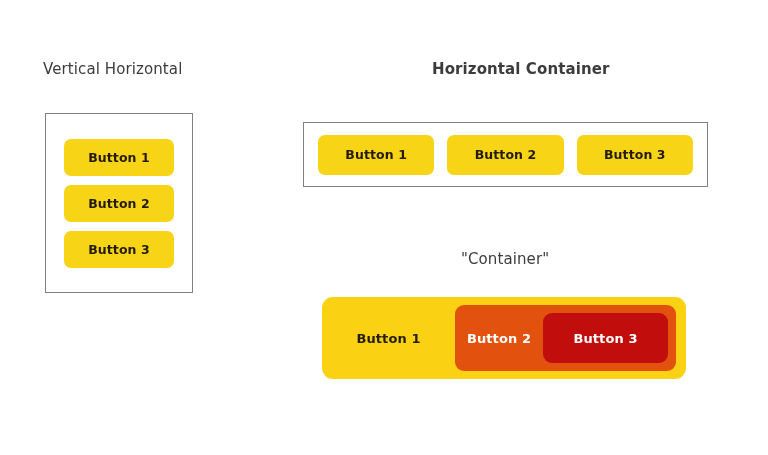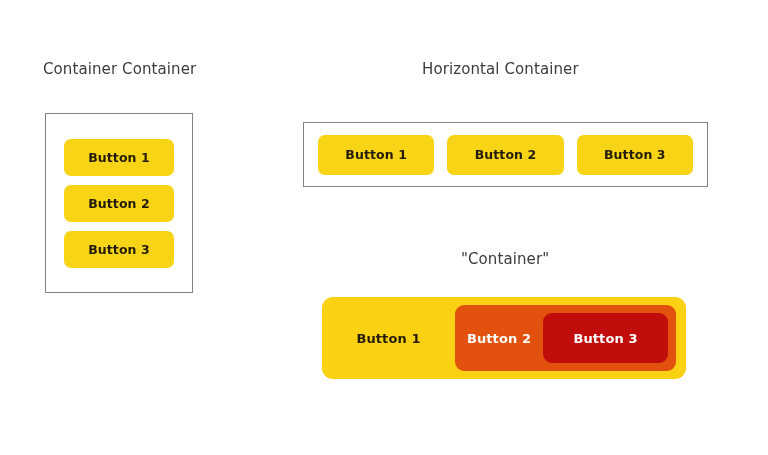--- a/index.html
+++ b/index.html
@@ -19,21 +19,21 @@
   
   .caption {
     position: absolute;
     font-size: 15px;
     font-weight: 400;
     color: #3c3c3c;
     white-space: nowrap;
     letter-spacing: 0.1px;
   }
   #caption-vertical   { left: 43px;  top: 60px; }
-  #caption-horizontal { left: 422px; top: 60px; }
+  #caption-horizontal { left: 432px; top: 60px; font-weight: bold; }
   #caption-nested     { left: 461px; top: 250px; }
 
   
   .plain-container {
     position: absolute;
     background: #ffffff;
     border: 1px solid #808080;
     box-sizing: border-box;
     display: flex;
   }
@@ -141,21 +141,21 @@
   #nested-btn-3-label {
     color: #ffffff;
     font-size: 13px;
     font-weight: bold;
     letter-spacing: 0.1px;
   }
 </style>
 </head>
 <body>
 
-<div class="caption" id="caption-vertical">Container Container</div>
+<div class="caption" id="caption-vertical">Vertical Horizontal</div>
 
 <div class="plain-container" id="vertical-container">
   <button class="btn">Button 1</button>
   <button class="btn">Button 2</button>
   <button class="btn">Button 3</button>
 </div>
 
 <div class="caption" id="caption-horizontal">Horizontal Container</div>
 
 <div class="plain-container" id="horizontal-container">

